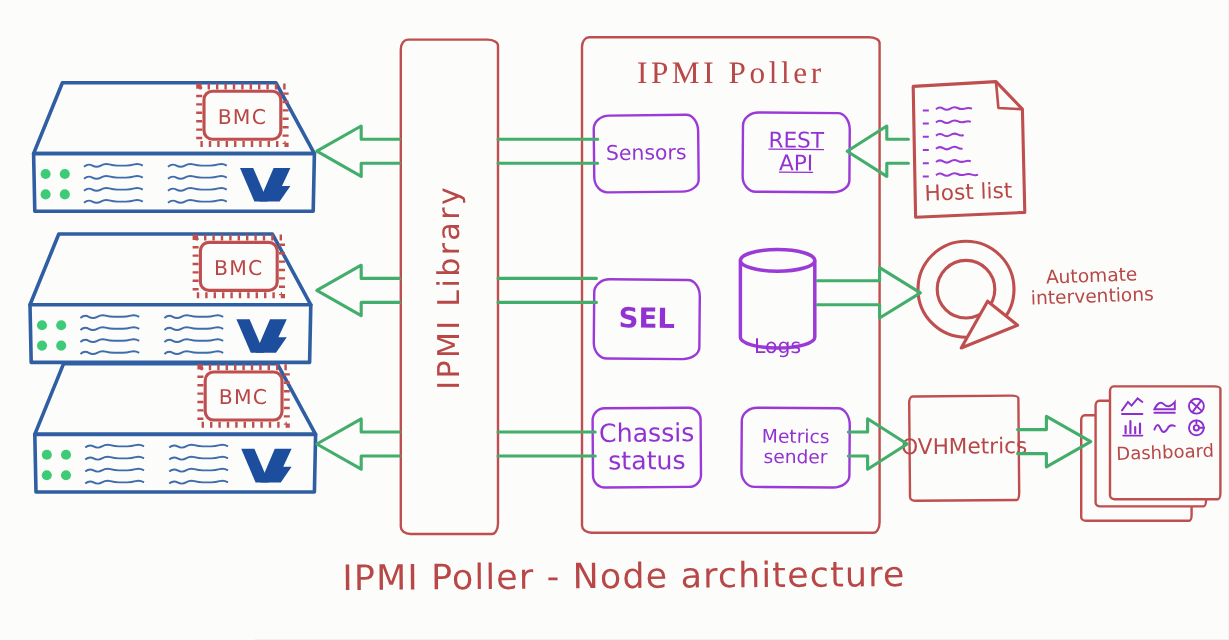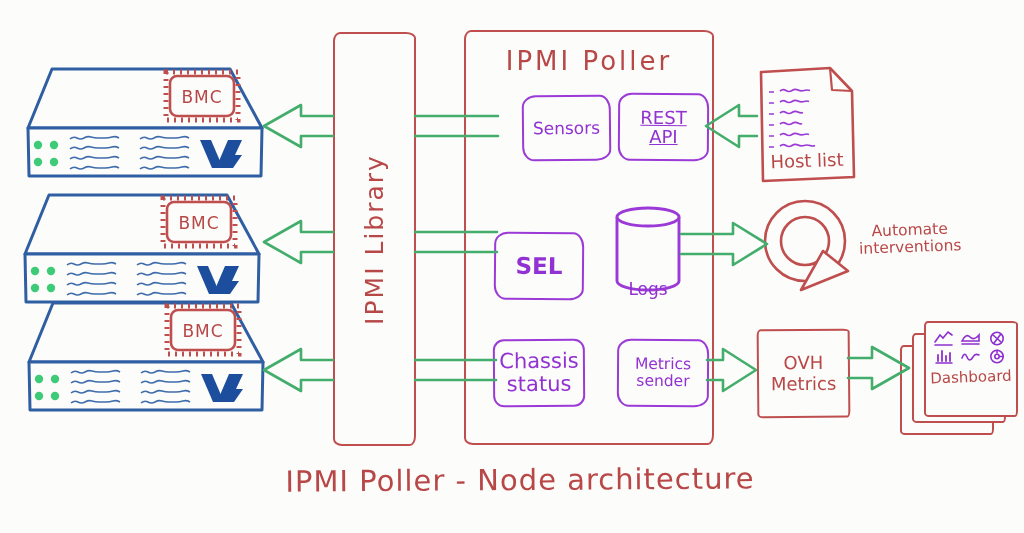--- a/index.html
+++ b/index.html
@@ -101,25 +101,25 @@
       <circle cx="805" cy="241" r="40" fill="none" stroke="#bf4e4e" stroke-width="2.6"></circle>
       <circle cx="805" cy="241" r="24" fill="none" stroke="#bf4e4e" stroke-width="2.6"></circle>
       <polygon points="823,251 848,271 801,290" fill="#fcfcfa" stroke="#bf4e4e" stroke-width="2.6" stroke-linejoin="round"></polygon>
     </g>
   </svg>
 
   <div class="box filledbox" style="left:333px; top:32px; width:79px; height:410px; display:flex; align-items:center; justify-content:center;">
     <span class="vlabel redtext">IPMI Library</span>
   </div>
 
-  <div class="box" style="left:464px; top:30px; width:246px; height:411px;">
+  <div class="box" style="left:484px; top:30px; width:246px; height:411px;font-family:Liberation Serif, serif;">
     <div class="poller-title">IPMI Poller</div>
   </div>
 
-  <div class="module" style="left:494px; top:95px; width:85px; height:62px; font-size:17px; transform:rotate(-0.6deg);margin-left:28px;">
+  <div class="module" style="left:494px; top:95px; width:85px; height:62px; font-size:17px; transform:rotate(-0.6deg);">
     <span>Sensors</span>
   </div>
 
   <div class="module" style="left:618px; top:93px; width:87px; height:64px; font-size:18px; transform:rotate(0.4deg);text-decoration:underline;">
     <span>REST</span>
     <span>API</span>
   </div>
 
   <div class="module" style="left:494px; top:232px; width:86px; height:64px; font-size:23px; transform:rotate(0.5deg);font-weight:bold;">
     <span>SEL</span>
@@ -141,21 +141,21 @@
 
   <div class="label" style="left:763px; top:150px; width:88px; font-size:18px; transform:rotate(-2deg);">
     <span>Host list</span>
   </div>
 
   <div class="label" style="left:852px; top:222px; width:116px; font-size:15.5px; line-height:1.1; transform:rotate(-2deg);">
     <div>Automate</div>
     <div>interventions</div>
   </div>
 
-  <div class="box filledbox" style="left:757px; top:329px; width:89px; height:85px; display:flex; flex-direction:column; align-items:center; justify-content:center; font-size:18px; line-height:1.15; color:var(--red-text); border-radius:4px 7px 3px 6px/6px 3px 7px 4px; transform:rotate(-0.5deg);">
+  <div class="box filledbox" style="left:757px; top:329px; width:89px; height:85px; display:flex; flex-direction:row; align-items:center; justify-content:center; font-size:18px; line-height:1.15; color:var(--red-text); border-radius:4px 7px 3px 6px/6px 3px 7px 4px; transform:rotate(-0.5deg);">
     <span>OVH</span>
     <span>Metrics</span>
   </div>
 
   <div class="card" style="left:900px; top:345px; width:90px; height:86px;"></div>
   <div class="card" style="left:912px; top:333px; width:90px; height:86px;"></div>
   <div class="card" style="left:924px; top:321px; width:90px; height:92px;">
     <div class="icon-grid">
       <svg class="mi" width="22" height="17" viewBox="0 0 22 17">
         <g fill="none" stroke="#8d2fd0" stroke-width="1.6" stroke-linecap="round">

